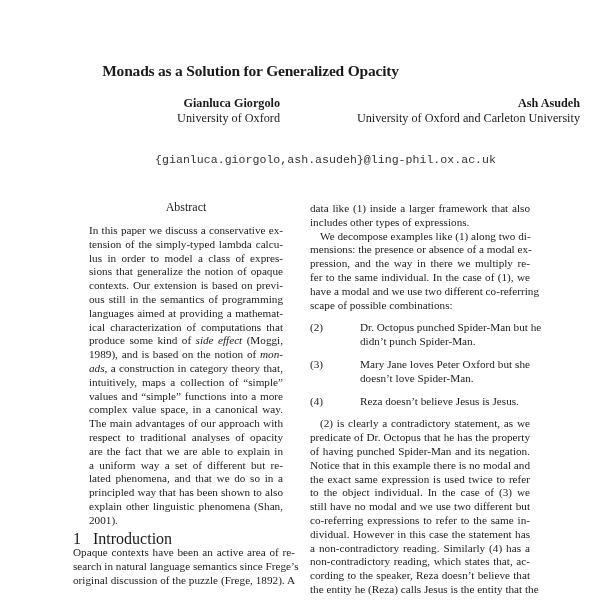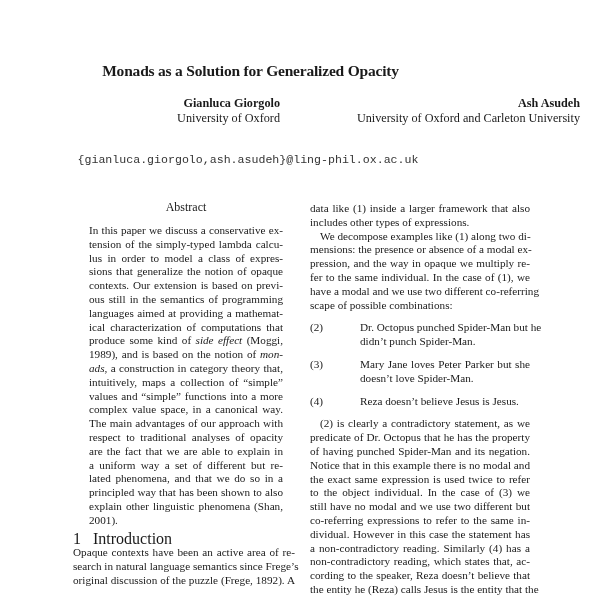--- a/index.html
+++ b/index.html
@@ -4,21 +4,21 @@
 <style>
   html, body { margin: 0; padding: 0; background: #ffffff; }
   body { width: 600px; height: 600px; position: relative; overflow: hidden;
          font-family: "Liberation Serif", "DejaVu Serif", serif; color: #1a1a1a; }
   .abs { position: absolute; }
   .title { left: 0; width: 501px; top: 62px; text-align: center; font-weight: bold; font-size: 15.5px; letter-spacing: -0.2px; }
   .author { text-align: right; font-size: 12.2px; line-height: 14.5px; }
   .author .name { font-weight: bold; }
   .a1 { left: 130px; width: 150px; top: 96px; }
   .a2 { left: 270px; width: 310px; top: 96px; }
-  .email { left: 0; width: 496px; top: 153px; text-align: center; font-family: "Liberation Mono", "DejaVu Sans Mono", monospace; font-size: 11.6px; color: #333; }
+  .email { left: 0; width: 496px; top: 153px; text-align: right; font-family: "Liberation Mono", "DejaVu Sans Mono", monospace; font-size: 11.6px; color: #333; }
   .abstract-head { left: 89px; width: 194px; top: 200px; text-align: center; font-weight: normal; font-size: 12px; }
   .abstract-body { left: 89px; width: 194px; top: 224px; font-size: 11.2px; line-height: 13.8px; text-align: justify; }
   .line { display: block; white-space: nowrap; text-align-last: justify; text-align: justify; }
   .line.last { text-align-last: left; }
   .sec-head { left: 73px; top: 530px; font-weight: normal; font-size: 16px; }
   .sec-head .num { display: inline-block; width: 20px; }
   .intro-body { left: 73px; width: 222px; top: 546px; font-size: 11.2px; line-height: 13.8px; }
   .right-col { left: 310px; width: 220px; top: 202px; font-size: 11.2px; line-height: 13.8px; }
   .para { margin: 0; }
   .ex { position: relative; padding-left: 50px; margin: 7px 0 0 0; }
@@ -79,34 +79,34 @@
 </div>
 
 <div class="abs right-col">
   <div class="para">
     <span class="line">data like (1) inside a larger framework that also</span>
     <span class="line last">includes other types of expressions.</span>
   </div>
   <div class="para">
     <span class="line" style="padding-left:10px">We decompose examples like (1) along two di-</span>
     <span class="line">mensions: the presence or absence of a modal ex-</span>
-    <span class="line">pression, and the way in opaque we multiply re-</span>
+    <span class="line">pression, and the way in there we multiply re-</span>
     <span class="line">fer to the same individual. In the case of (1), we</span>
     <span class="line">have a modal and we use two different co-referring</span>
     <span class="line last">scape of possible combinations:</span>
   </div>
 
   <div class="ex" style="margin-top:9px">
     <span class="exnum">(2)</span>
     <span class="line">Dr. Octopus punched Spider-Man but he</span>
     <span class="line last">didn’t punch Spider-Man.</span>
   </div>
   <div class="ex" style="margin-top:9px">
     <span class="exnum">(3)</span>
-    <span class="line">Mary Jane loves Peter Parker but she</span>
+    <span class="line">Mary Jane loves Peter Oxford but she</span>
     <span class="line last">doesn’t love Spider-Man.</span>
   </div>
   <div class="ex" style="margin-top:9px">
     <span class="exnum">(4)</span>
     <span class="line last">Reza doesn’t believe Jesus is Jesus.</span>
   </div>
 
   <div class="para" style="margin-top:9px">
     <span class="line" style="padding-left:10px">(2) is clearly a contradictory statement, as we</span>
     <span class="line">predicate of Dr. Octopus that he has the property</span>

